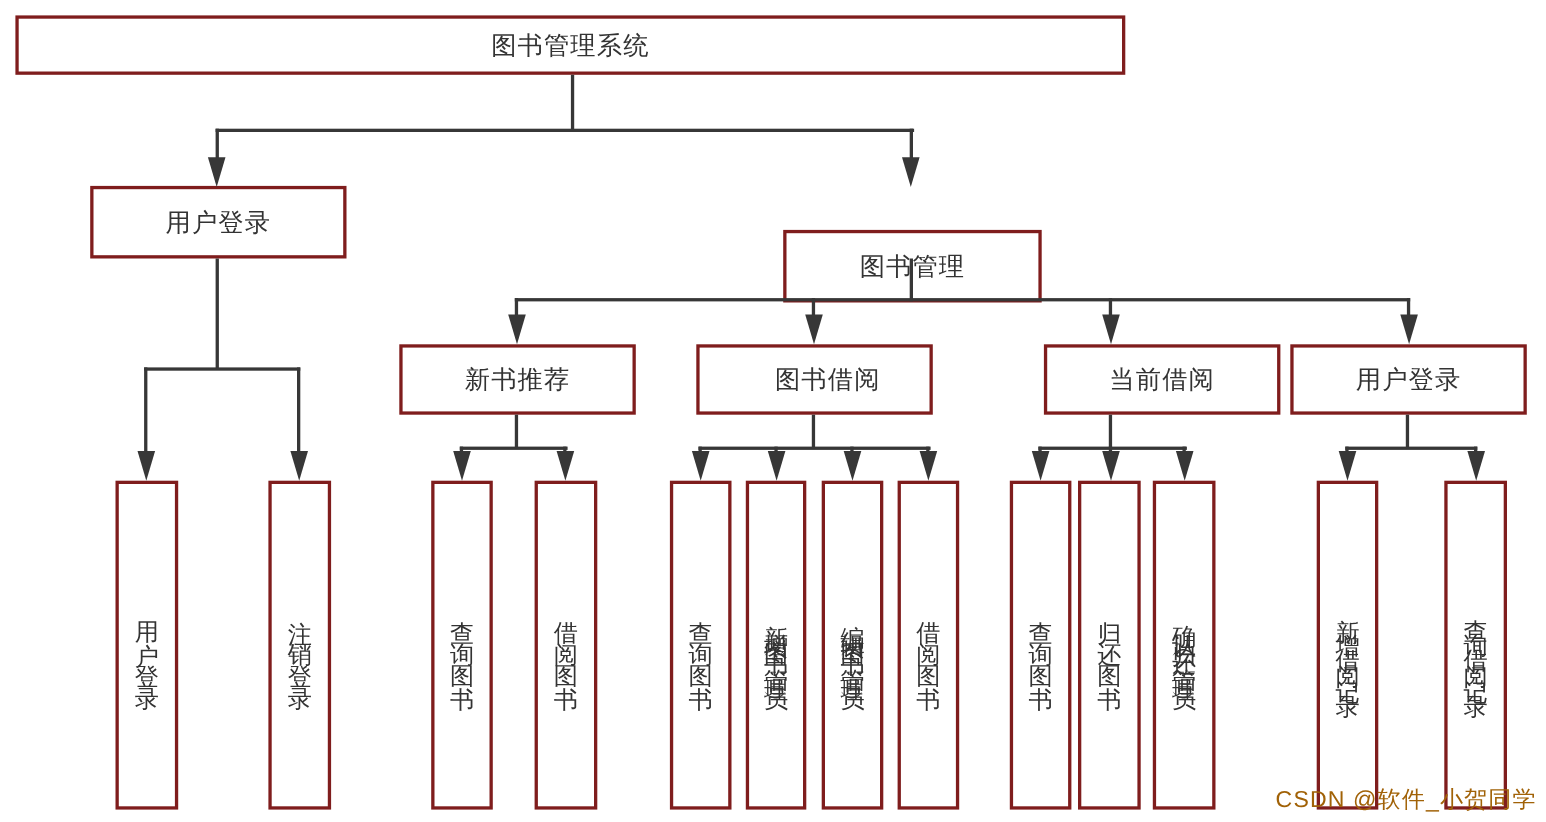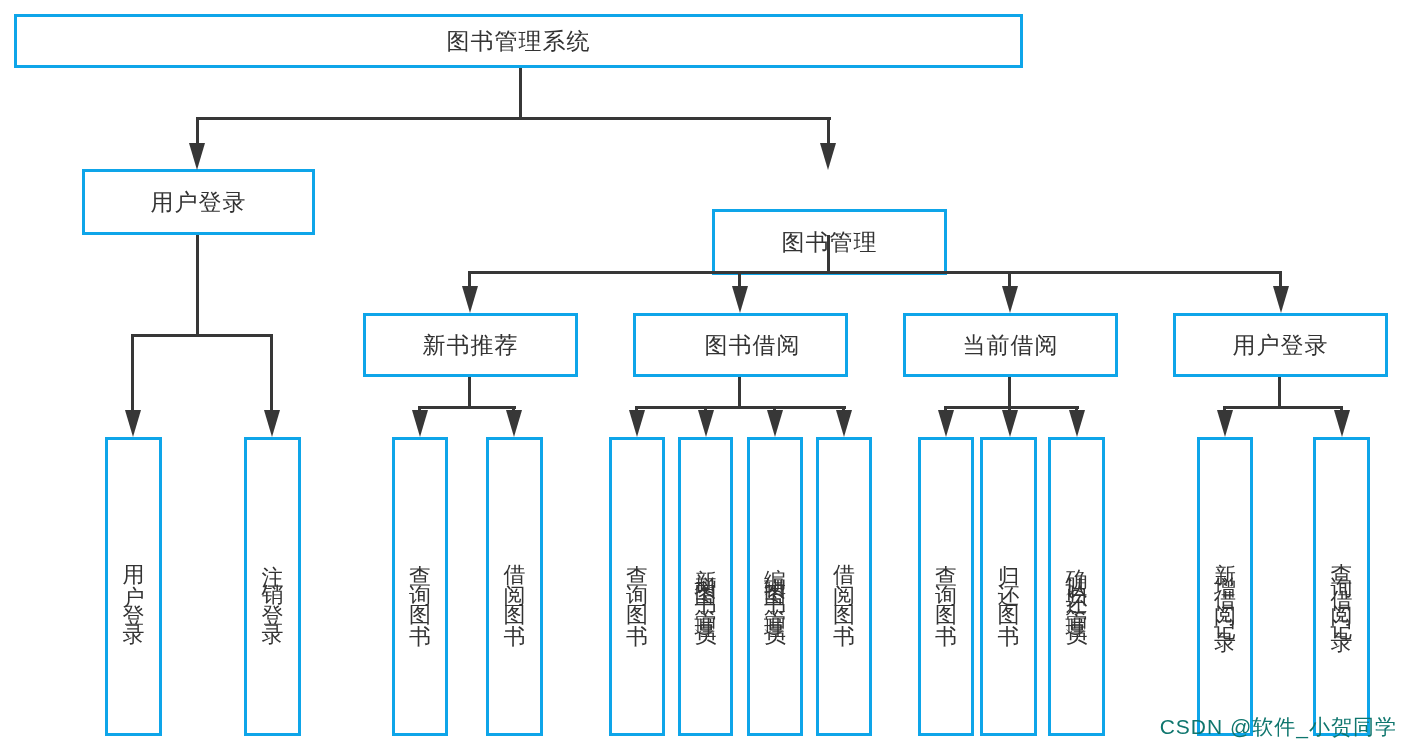--- a/index.html
+++ b/index.html
@@ -6,21 +6,21 @@
   .canvas{
     position:relative;
     width:1405px;height:747px;
     background:#ffffff;
     font-family:"Liberation Sans","DejaVu Sans",sans-serif;
     overflow:hidden;
   }
   .node{
     position:absolute;
     box-sizing:border-box;
-    border:3px solid #0ea5e9;
+    border:3px solid #7f1d1d;
     background:#ffffff;
     color:#333333;
     display:flex;align-items:center;justify-content:center;
     font-size:23px;
     letter-spacing:1px;
     white-space:nowrap;
     text-align:center;
   }
   .leaf{
     writing-mode:vertical-rl;
@@ -33,39 +33,39 @@
   .ar{
     position:absolute;width:0;height:0;
     border-left:8px solid transparent;
     border-right:8px solid transparent;
     border-top:27px solid #373737;
   }
   .watermark{
     position:absolute;
     right:8px;bottom:6px;
     font-size:21px;
-    color:#0f766e;
+    color:#a16207;
     letter-spacing:1px;
     z-index:10;
     white-space:nowrap;
   }
 </style>
 </head>
 <body>
 
 <div class="canvas">
 
   <div class="node" style="left:14px;top:14px;width:1009px;height:54px;">图书管理系统</div>
 
   <div class="node" style="left:82px;top:169px;width:233px;height:66px;">用户登录</div>
   <div class="node" style="left:712px;top:169px;width:235px;height:66px;margin-top:40px;">图书管理</div>
 
   <div class="node" style="left:363px;top:313px;width:215px;height:64px;">新书推荐</div>
   <div class="node" style="left:633px;top:313px;width:215px;height:64px;padding-left:24px;">图书借阅</div>
-  <div class="node" style="left:903px;top:313px;width:215px;height:64px;">当前借阅</div>
+  <div class="node" style="left:949px;top:313px;width:215px;height:64px;">当前借阅</div>
   <div class="node" style="left:1173px;top:313px;width:215px;height:64px;">用户登录</div>
 
   <div class="node leaf" style="left: 105px; top: 437px; width: 57px; height: 299px; letter-spacing: 20px;">用户登录</div>
   <div class="node leaf" style="left: 244px; top: 437px; width: 57px; height: 299px; letter-spacing: 20px;">注销登录</div>
 
   <div class="node leaf" style="left: 392px; top: 437px; width: 56px; height: 299px; letter-spacing: 20px;">查询图书</div>
   <div class="node leaf" style="left: 486px; top: 437px; width: 57px; height: 299px; letter-spacing: 20px;">借阅图书</div>
 
   <div class="node leaf" style="left: 609px; top: 437px; width: 56px; height: 299px; letter-spacing: 20px;">查询图书</div>
   <div class="node leaf" style="left: 678px; top: 437px; width: 55px; height: 299px; letter-spacing: 8px;">新增图书（管理员）</div>

